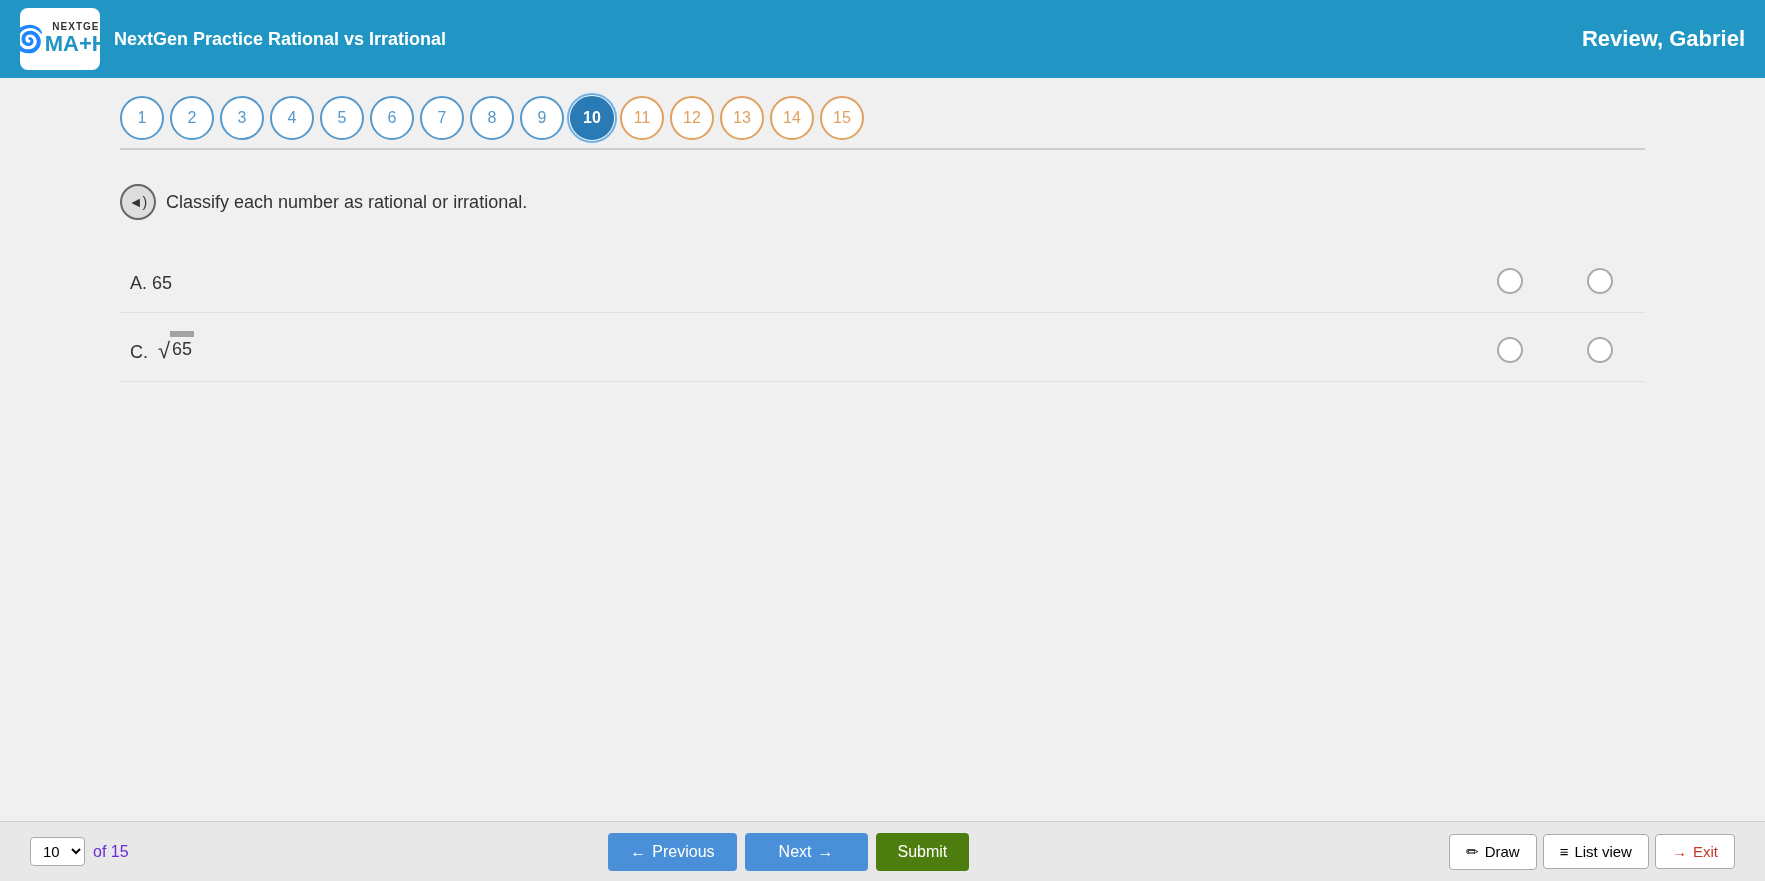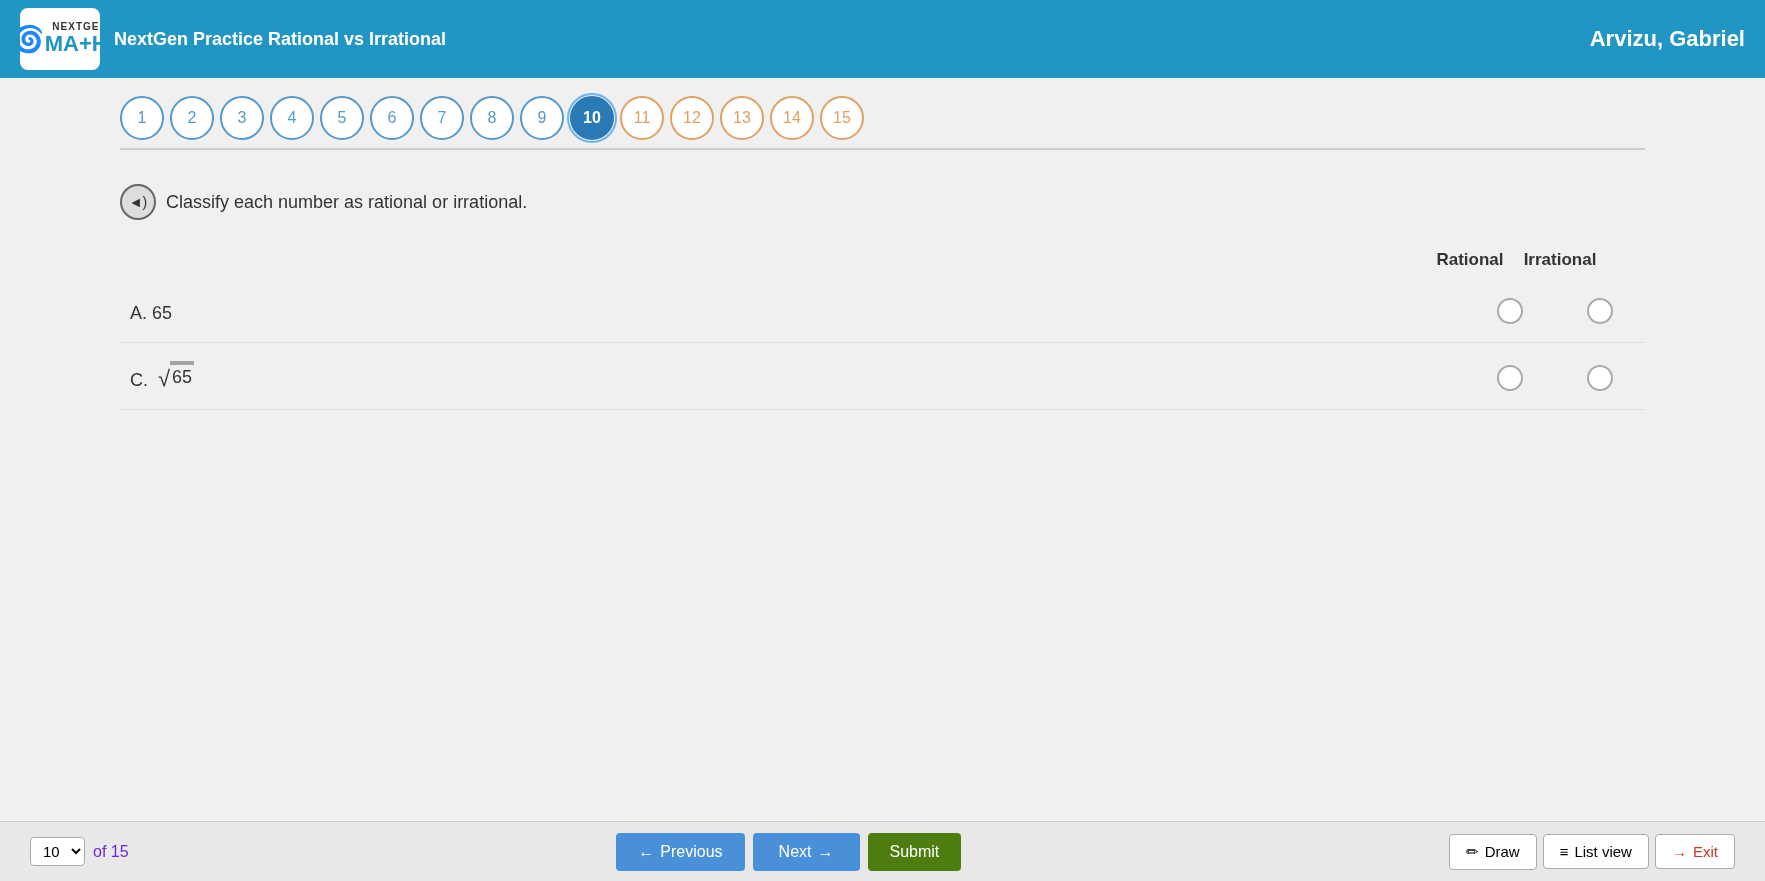--- a/index.html
+++ b/index.html
@@ -185,21 +185,21 @@
     }
     .sqrt-notation {
       display: inline-flex;
       align-items: flex-end;
     }
     .sqrt-symbol {
       font-size: 22px;
       line-height: 1;
     }
     .sqrt-number {
-      border-top: 4px solid #a3a3a3;
+      border-top: 6px solid #a3a3a3;
       padding: 0 2px;
       font-size: 18px;
       line-height: 1.4;
     }
     .radio-group {
       display: flex;
       gap: 0;
     }
     .radio-cell {
       width: 90px;
@@ -273,21 +273,21 @@
       border-radius: 4px;
       cursor: pointer;
       display: flex;
       align-items: center;
       gap: 6px;
     }
     .btn-next {
       background: #4a90d9;
       color: white;
       border: none;
-      padding: 10px 26px;
+      padding: 10px 34px;
       font-size: 16px;
       border-radius: 4px;
       cursor: pointer;
       display: flex;
       align-items: flex-start;
       gap: 6px;
     }
     .btn-submit {
       background: #4d7c0f;
       color: white;
@@ -352,21 +352,21 @@
       <div style="display:flex;align-items:center;">
         <span style="font-size:26px;">🌀</span>
         <div class="logo-text">
           <div class="nextgen">NEXTGEN</div>
           <div class="math">MA+H</div>
         </div>
       </div>
     </div>
     <span class="header-title">NextGen Practice Rational vs Irrational</span>
   </div>
-  <span class="header-user">Arvizu, Gabriel</span>
+  <span class="header-user">Review, Gabriel</span>
 </div>
 
 <div class="main-content">
 
   <div class="question-nav">
     <div class="q-circle blue-outline">1</div>
     <div class="q-circle blue-outline">2</div>
     <div class="q-circle blue-outline">3</div>
     <div class="q-circle blue-outline">4</div>
     <div class="q-circle blue-outline">5</div>
@@ -388,24 +388,20 @@
   <div class="question-body">
 
     <div class="audio-instruction">
       <div class="audio-btn">
         <span>◄)</span>
       </div>
       <span>Classify each number as rational or irrational.</span>
     </div>
 
     <div class="answer-table">
-      <div class="answer-header-row">
-        <div class="col-header">Rational</div>
-        <div class="col-header">Irrational</div>
-      </div>
 
       <div class="answer-row">
         <div class="answer-label">
           <span>A. 65</span>
         </div>
         <div class="radio-group">
           <div class="radio-cell">
             <div class="radio-btn"></div>
           </div>
           <div class="radio-cell">

